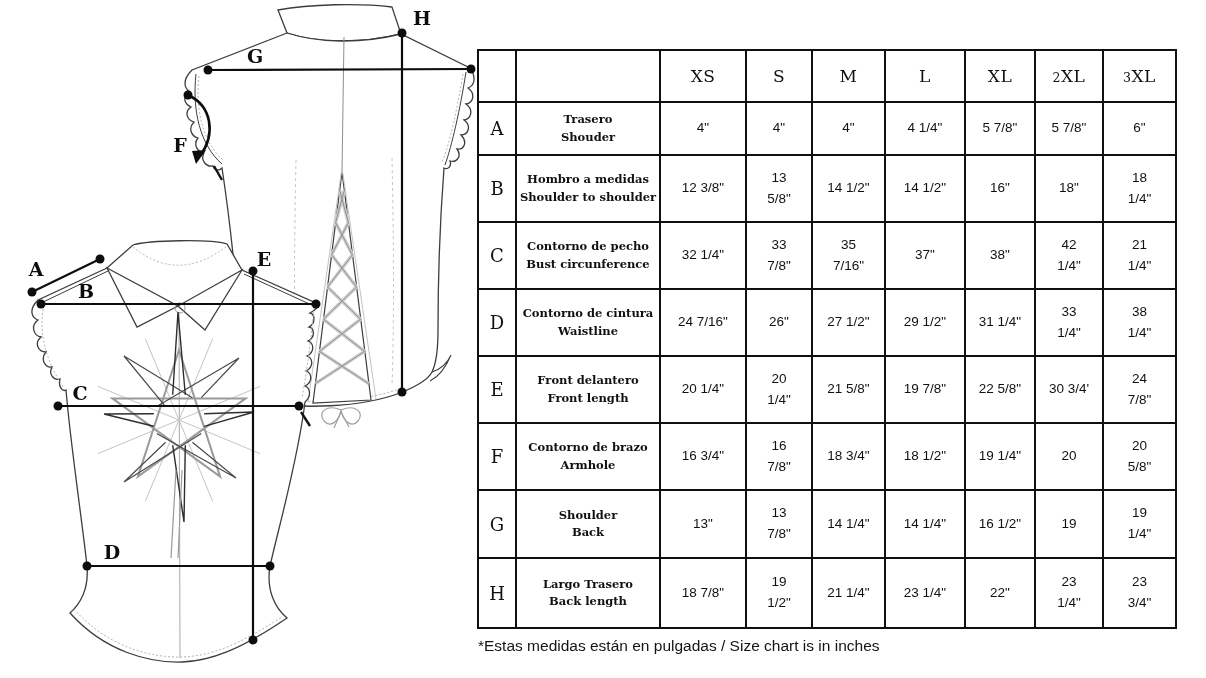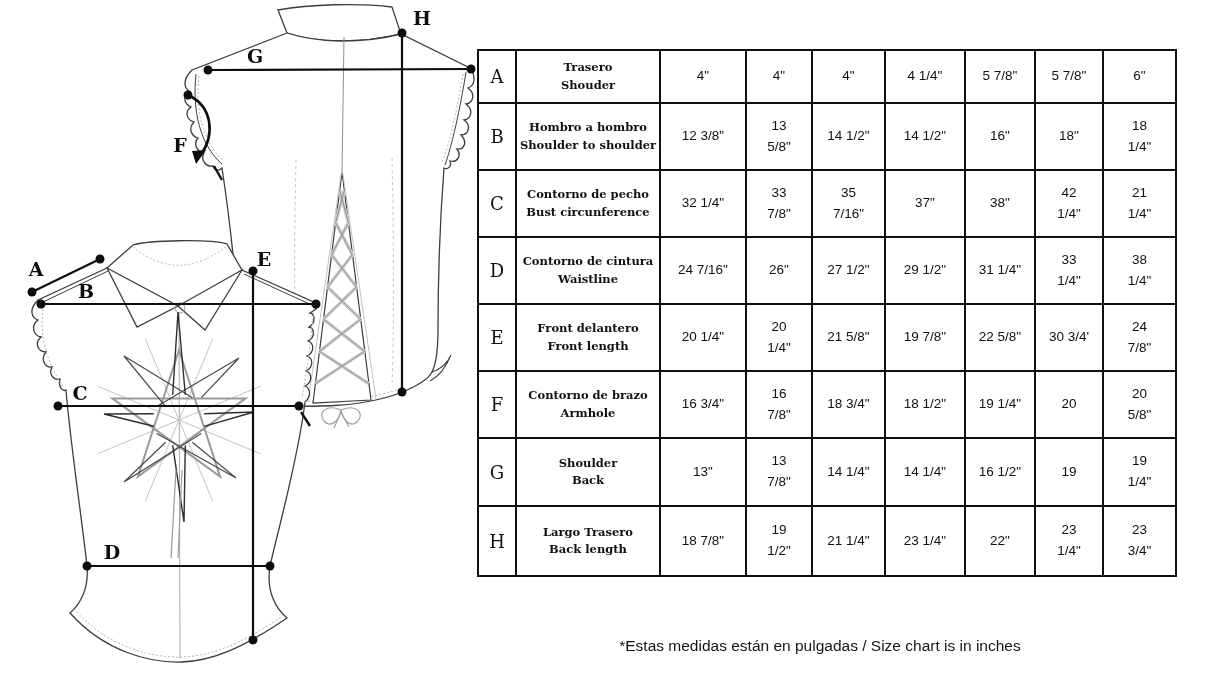--- a/index.html
+++ b/index.html
@@ -17,21 +17,21 @@
   tr.row-B,tr.row-C,tr.row-D,tr.row-E,tr.row-F{height:67px;}
   tr.row-G{height:68px;}
   tr.row-H{height:70px;}
   .letter-cell{font-size:18px;}
   .size-head{font-size:17px;letter-spacing:.5px;}
   .size-head .digit{font-size:12.5px;}
   .label-cell{line-height:1.5;}
   .label-es,.label-en{font-size:11.5px;font-weight:700;}
   .val-cell{font-family:"Liberation Sans",sans-serif;font-size:13.5px;
             white-space:pre-line;line-height:1.55;}
-  .footnote{position:absolute;left:478px;top:637px;width:698px;text-align:center;
+  .footnote{position:absolute;left:478px;top:637px;width:698px;text-align:left;
             padding-right:14px;box-sizing:border-box;
             font-family:"Liberation Sans",sans-serif;font-size:15.5px;color:#141414;}
 </style>
 </head>
 <body>
 
 <div class="stage">
 
   <svg class="drawing-svg" width="478" height="678" viewBox="0 0 478 678">
 
@@ -211,38 +211,49 @@
         <col style="width:144px">
       <col style="width:86px">
         <col style="width:66px">
         <col style="width:73px">
       <col style="width:80px">
         <col style="width:70px">
         <col style="width:68px">
         <col style="width:73px">
     </colgroup>
     <tbody>
+        <tr class="header-row">
+          <th class="corner"></th>
+          <th class="corner"></th>
+          <th class="size-head">XS</th>
+          <th class="size-head">S</th>
+          <th class="size-head">M</th>
+          <th class="size-head">L</th>
+          <th class="size-head">XL</th>
+          <th class="size-head"><span class="digit">2</span>XL</th>
+          <th class="size-head"><span class="digit">3</span>XL</th>
+        </tr>
         <tr class="row-A">
           <td class="letter-cell">A</td>
           <td class="label-cell">
             <div class="label-es">Trasero</div>
             <div class="label-en">Shouder</div>
           </td>
           <td class="val-cell">4"</td>
           <td class="val-cell">4"</td>
           <td class="val-cell">4"</td>
           <td class="val-cell">4 1/4"</td>
           <td class="val-cell">5 7/8"</td>
           <td class="val-cell">5 7/8"</td>
           <td class="val-cell">6"</td>
         </tr>
         <tr class="row-B">
           <td class="letter-cell">B</td>
           <td class="label-cell">
-            <div class="label-es">Hombro a hombro</div>
+            <div class="label-es">Hombro a medidas</div>
             <div class="label-en">Shoulder to shoulder</div>
           </td>
           <td class="val-cell">12 3/8"</td>
           <td class="val-cell">13
 5/8"</td>
           <td class="val-cell">14 1/2"</td>
           <td class="val-cell">14 1/2"</td>
           <td class="val-cell">16"</td>
           <td class="val-cell">18"</td>
           <td class="val-cell">18

